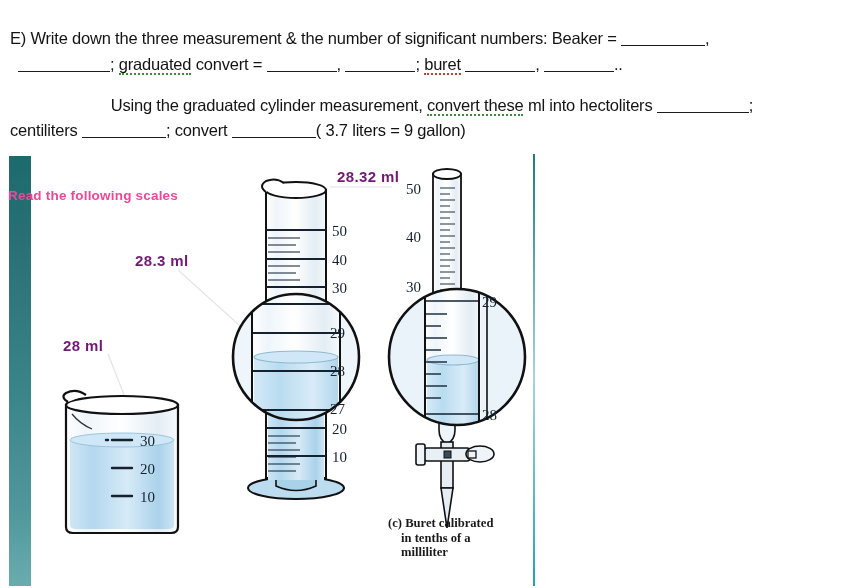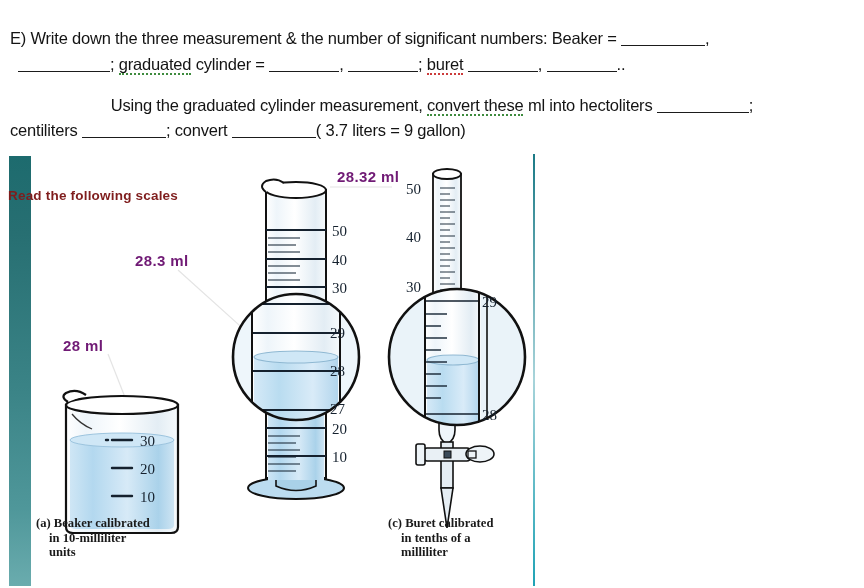--- a/index.html
+++ b/index.html
@@ -64,21 +64,21 @@
     background:linear-gradient(to bottom,#1d6b6e 0%,#276f72 18%,#3b8487 55%,#4f979a 82%,#6aacae 100%);
   }
   
   #tealrule{
     position:absolute;left:533px;top:2px;width:2px;height:432px;
     background:linear-gradient(to bottom,#1b7a86 0%,#a8d4da 52%,#1fa3b5 100%);
   }
 
   #readtitle{
     position:absolute;left:8px;top:36px;
-    font-size:13.5px;font-weight:bold;color:#7f1d1d;
+    font-size:13.5px;font-weight:bold;color:#ec4899;
     letter-spacing:0.2px;
     z-index:3;
   }
 
   .faded{
     position:absolute;
     color:#701a75;
     font-weight:bold;
     font-size:15px;
     letter-spacing:0.4px;
@@ -113,21 +113,21 @@
 <div id="worksheet">
 
   <div class="wline">
     <span>E) Write down the three measurement &amp; the number of significant numbers:  Beaker =</span>
     <span class="blank b-lg"></span><span>,</span>
   </div>
 
   <div class="wline l2">
     <span class="gap" style="width:8px"></span><span class="blank b-xl"></span><span>;</span>
     <span class="sq-green">graduated</span>
-    <span>cylinder =</span>
+    <span>convert =</span>
     <span class="blank b-md"></span><span>,</span>
     <span class="blank b-md"></span><span>;</span>
     <span class="sq-red">buret</span>
     <span class="blank b-md"></span><span>,</span>
     <span class="blank b-md"></span><span>..</span>
   </div>
 
   <div class="wline para2">
     <span>Using the graduated cylinder measurement,</span>
     <span class="sq-green">convert  these</span>
@@ -356,26 +356,20 @@
           <line x1="479" y1="137" x2="479" y2="273" stroke="#111" stroke-width="2"></line>
           <line x1="487" y1="137" x2="487" y2="273" stroke="#111" stroke-width="1.6"></line>
         </g>
         <circle cx="457" cy="205" r="68" fill="none" stroke="#111" stroke-width="2.6"></circle>
         <text class="num" x="482" y="155">29</text>
         <text class="num" x="482" y="268">28</text>
       </g>
     </g>
   </svg>
 
-  <div class="caption" id="cap-a">
-    <span>(a)</span>
-    <span>Beaker calibrated</span>
-    <span class="ind">in 10-milliliter</span>
-    <span class="ind">units</span>
-  </div>
 
 
   <div class="caption" id="cap-c">
     <span>(c)</span>
     <span>Buret calibrated</span>
     <span class="ind">in tenths of a</span>
     <span class="ind">milliliter</span>
   </div>
 
 </div>

